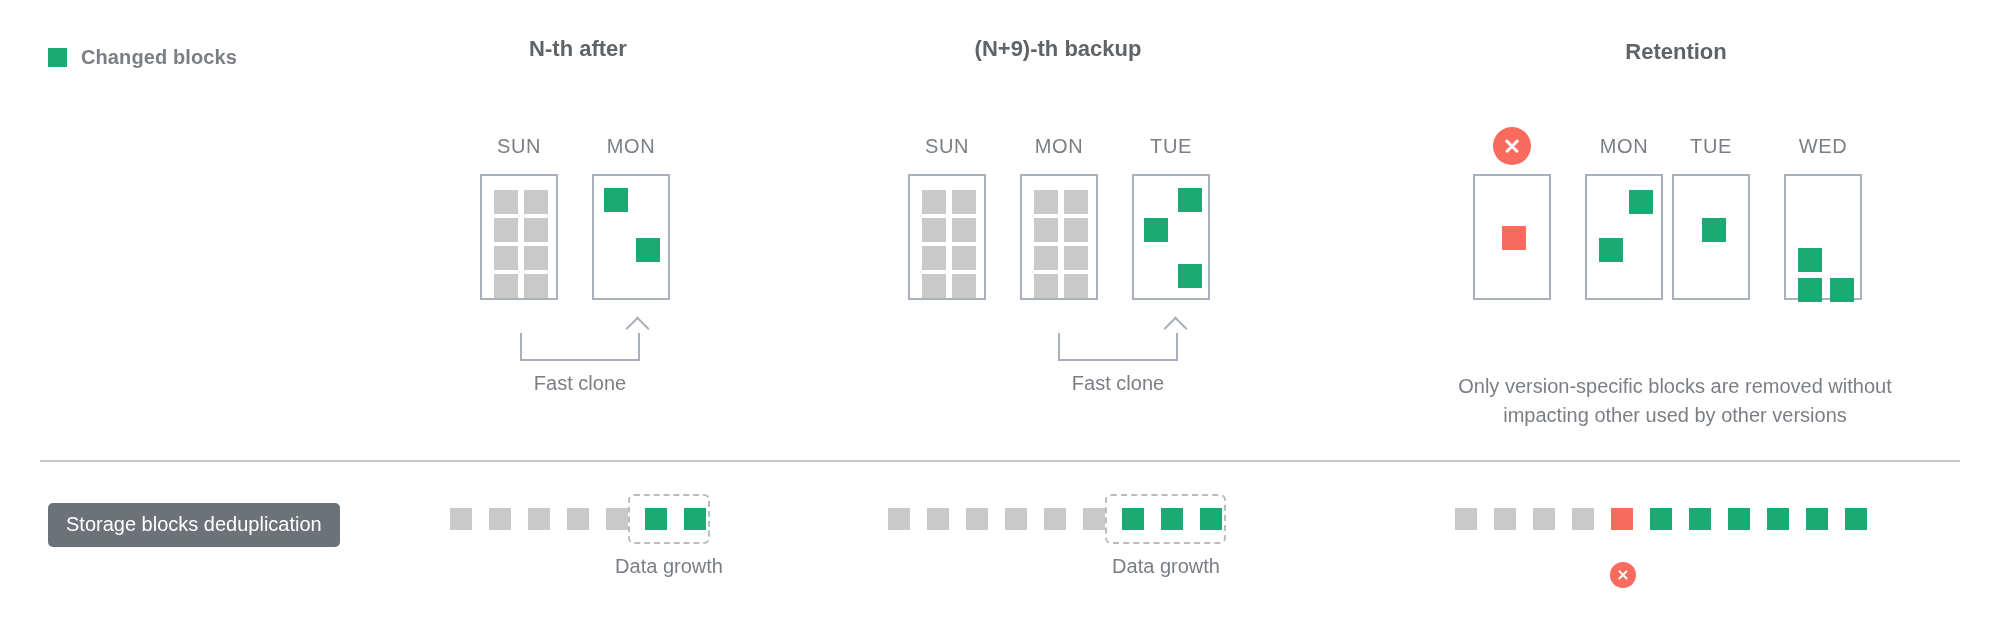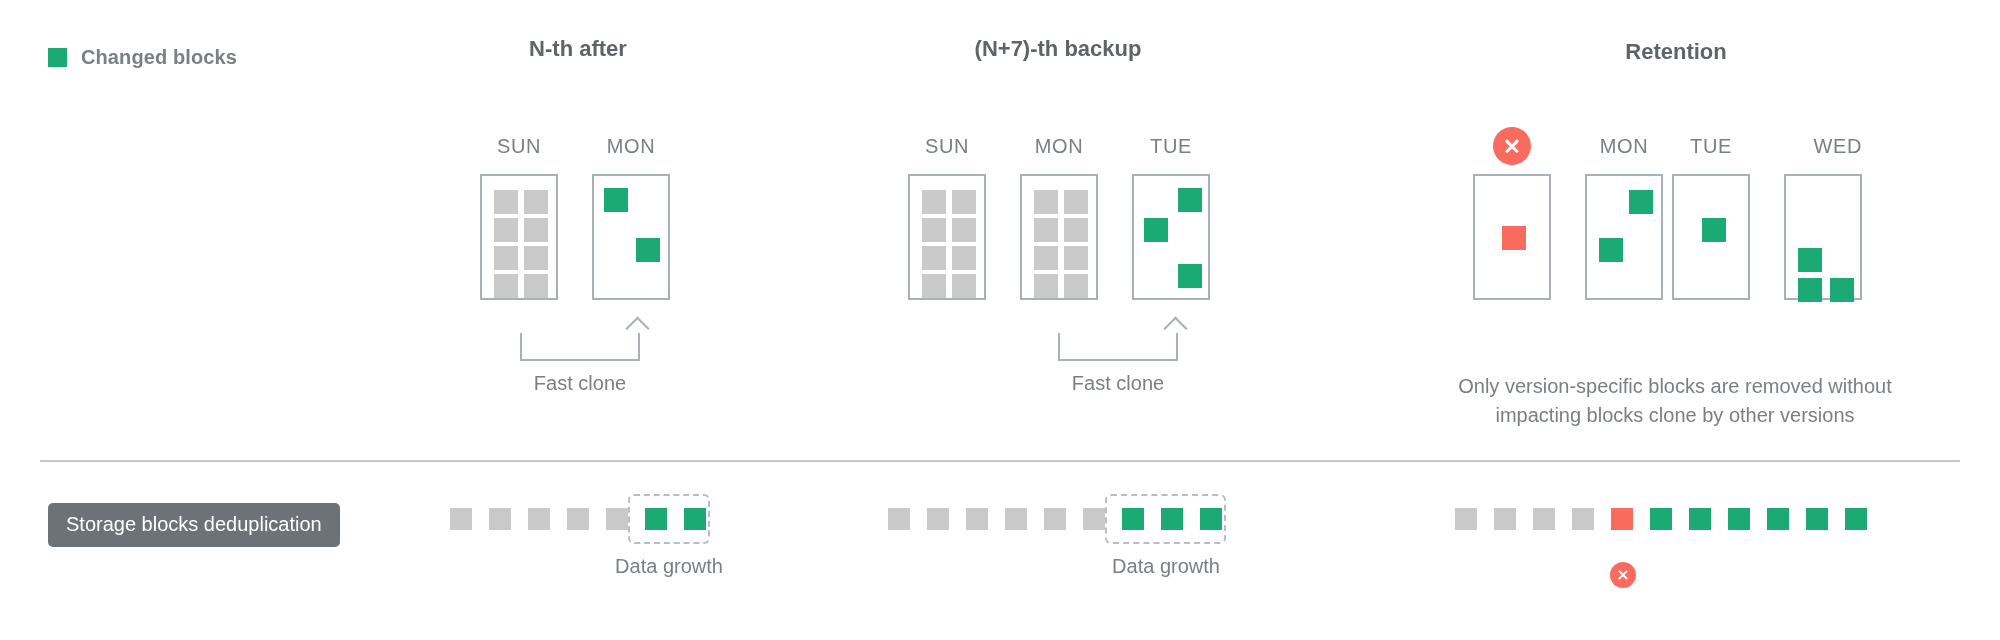--- a/index.html
+++ b/index.html
@@ -216,21 +216,21 @@
 </style>
 </head>
 <body>
 
 <div id="legend">
   <span class="swatch"></span>
   <span class="legend-text">Changed blocks</span>
 </div>
 
 <div class="section-title" style="left:578px; top:36px;">N-th after</div>
-<div class="section-title" style="left:1058px; top:36px;">(N+7)-th backup</div>
+<div class="section-title" style="left:1058px; top:36px;">(N+9)-th backup</div>
 <div class="section-title" style="left:1676px; top:39px;">Retention</div>
 
 <div class="day-col" style="position:absolute; left:480px; top:132px;">
   <div class="day-label">SUN</div>
   <div class="box">
     <span class="blk gray" style="left:12px; top:14px;"></span>
     <span class="blk gray" style="left:42px; top:14px;"></span>
     <span class="blk gray" style="left:12px; top:42px;"></span>
     <span class="blk gray" style="left:42px; top:42px;"></span>
     <span class="blk gray" style="left:12px; top:70px;"></span>
@@ -314,30 +314,30 @@
   </div>
 </div>
 
 <div class="day-col" style="position:absolute; left:1672px; top:132px;">
   <div class="day-label">TUE</div>
   <div class="box">
     <span class="blk green" style="left:28px; top:42px;"></span>
   </div>
 </div>
 
-<div class="day-col" style="position:absolute; left:1784px; top:132px;align-items:flex-end;">
+<div class="day-col" style="position:absolute; left:1784px; top:132px;">
   <div class="day-label">WED</div>
   <div class="box">
     <span class="blk green" style="left:12px; top:72px;"></span>
     <span class="blk green" style="left:12px; top:102px;"></span>
     <span class="blk green" style="left:44px; top:102px;"></span>
   </div>
 </div>
 
-<div id="retention-note">Only version-specific blocks are removed without impacting blocks clone by other versions</div>
+<div id="retention-note">Only version-specific blocks are removed without impacting other used by other versions</div>
 
 <div id="divider"></div>
 
 <div id="storage-label">Storage blocks deduplication</div>
 
 <div class="storage-row" style="left:450px; top:508px;">
   <span class="sblk gray"></span>
   <span class="sblk gray"></span>
   <span class="sblk gray"></span>
   <span class="sblk gray"></span>

